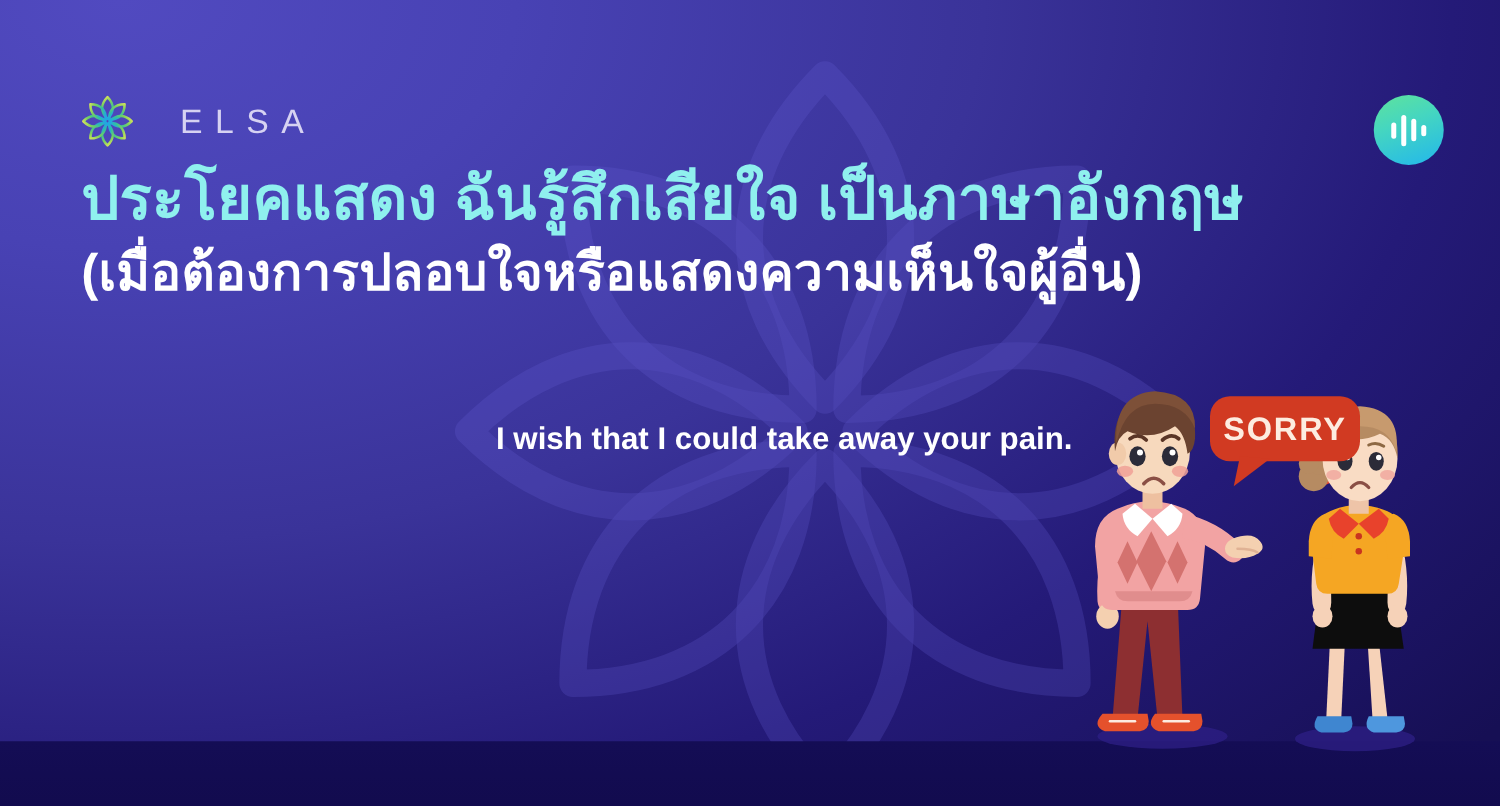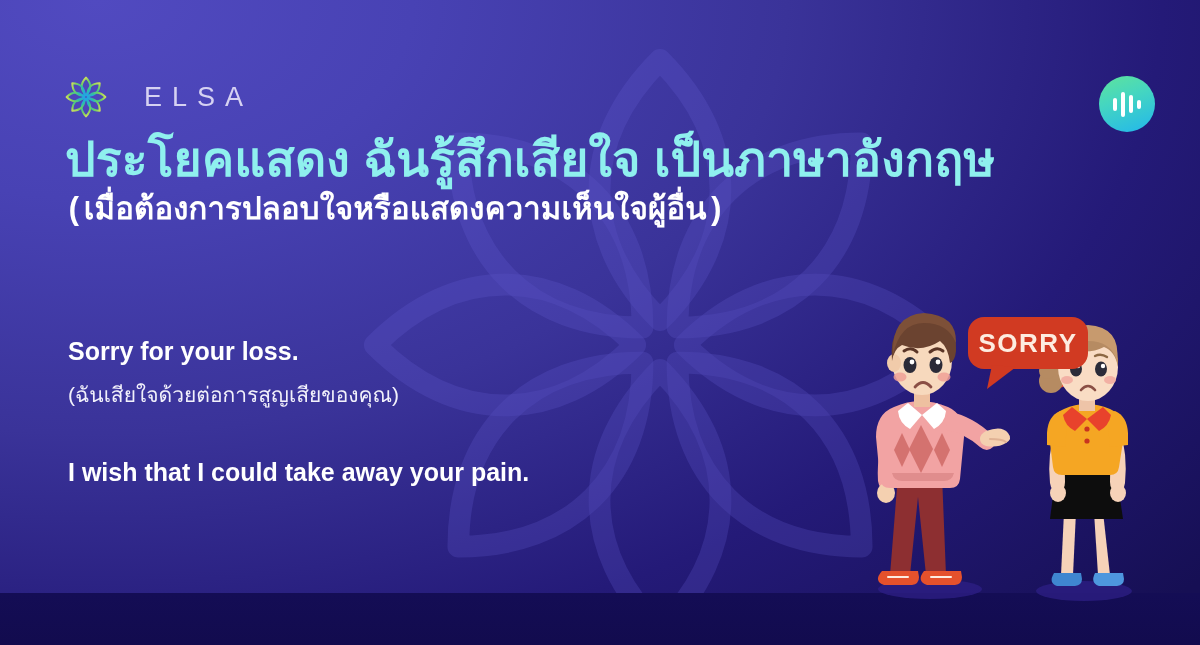--- a/index.html
+++ b/index.html
@@ -74,32 +74,31 @@
   .headline{
     position:absolute; left:65px; top:128px; z-index:4;
     width:1000px;
   }
   .headline .l1{
     font-size:48px; font-weight:700; color:#8ff0ee;
     line-height:1.32; letter-spacing:.2px;
     white-space:nowrap;
   }
   .headline .l2{
-    font-size:31px; font-weight:700; color:#ffffff;
+    font-size:41px; font-weight:700; color:#ffffff;
     line-height:1.32; letter-spacing:.2px;
     white-space:nowrap;
-    font-family:Liberation Mono, monospace;
   }
 
   
   .phrases{
     position:absolute; left:68px; top:335px; z-index:4; width:790px;
   }
   .phrase{ margin-bottom:48px; }
-  .phrase:last-child{ margin-bottom:0; }
+  .phrase:last-child{ margin-bottom:0;text-align:right; }
   .phrase .en{
     font-size:25px; font-weight:700; color:#ffffff;
     line-height:1.3; margin-bottom:13px;
   }
   .phrase .th{
     font-size:21px; font-weight:400; color:#f2f1fb;
     line-height:1.3;
   }
 
   
@@ -171,24 +170,20 @@
     <i class="b4"></i>
   </div>
 
   <div class="headline">
     <div class="l1">ประโยคแสดง ฉันรู้สึกเสียใจ เป็นภาษาอังกฤษ</div>
     <div class="l2">(เมื่อต้องการปลอบใจหรือแสดงความเห็นใจผู้อื่น)</div>
   </div>
 
   <div class="phrases">
     <div class="phrase">
-      <div class="en">Sorry for your loss.</div>
-      <div class="th">(ฉันเสียใจด้วยต่อการสูญเสียของคุณ)</div>
-    </div>
-    <div class="phrase">
       <div class="en">I wish that I could take away your pain.</div>
     </div>
   </div>
 
   <div class="illustration">
     <svg viewBox="0 0 360 300" aria-hidden="true">
 
       <ellipse cx="98" cy="282" rx="52" ry="10" fill="#2d1f86" opacity=".75"></ellipse>
       <ellipse cx="252" cy="284" rx="48" ry="10" fill="#2d1f86" opacity=".75"></ellipse>
 

